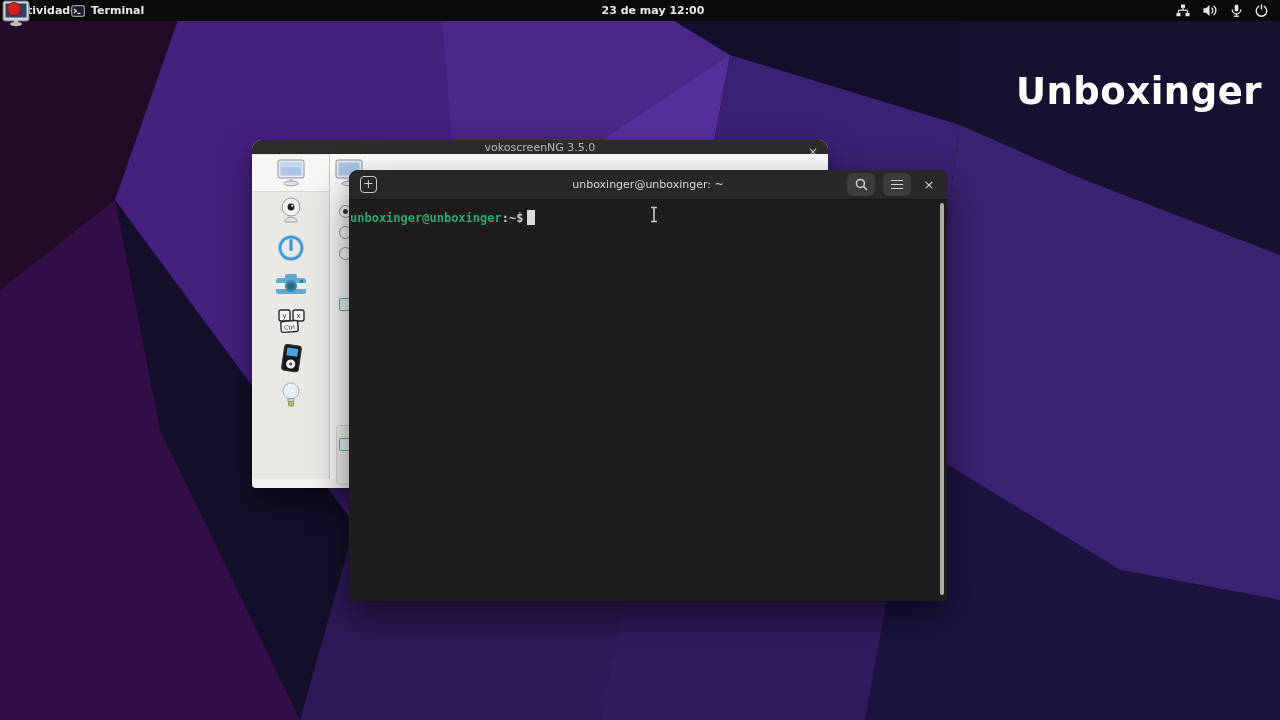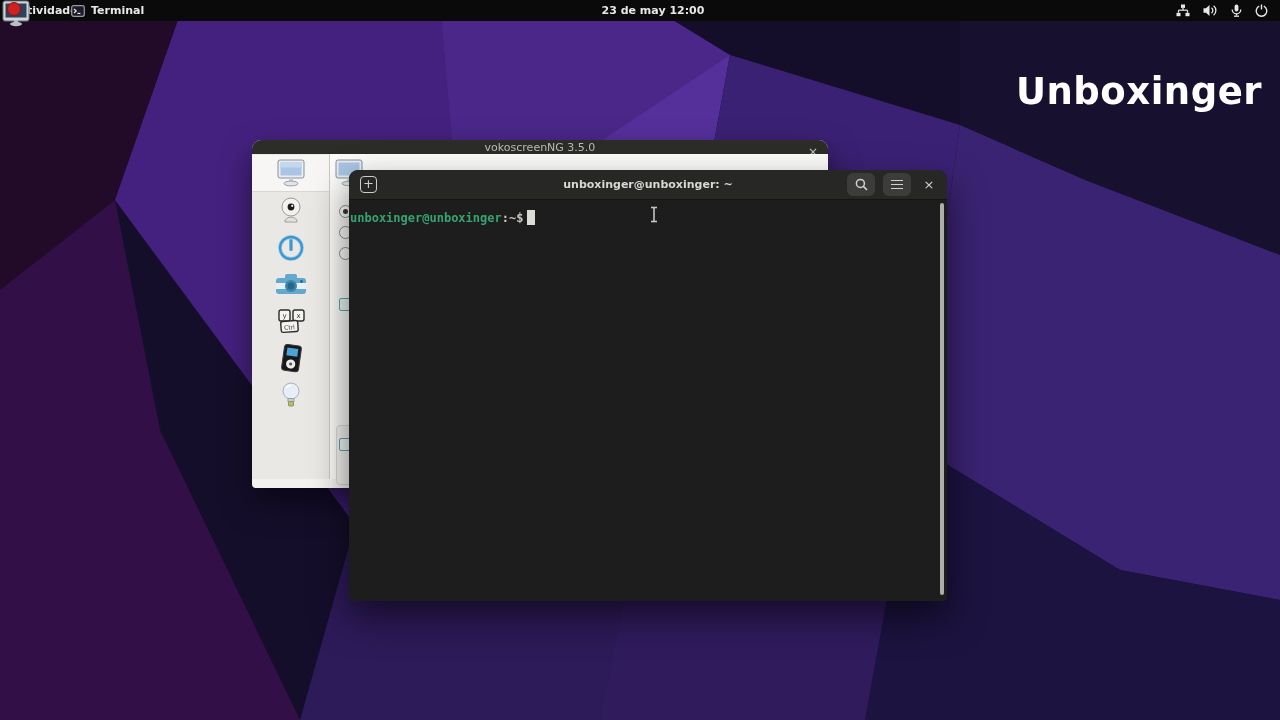--- a/index.html
+++ b/index.html
@@ -52,21 +52,21 @@
            border:1px solid #d8d7d2; border-radius:4px; background:#f4f3f0; }
 
   
   .term { left:349px; top:170px; width:598px; height:431px; background:#1d1d1d;
           box-shadow:0 16px 36px rgba(0,0,0,.55); z-index:20; }
   .term-header { height:30px; background:#272726; border-bottom:1px solid #141414;
                  border-radius:9px 9px 0 0; display:flex; align-items:center; position:relative; }
   .newtab-btn { margin-left:11px; width:17px; height:17px; border:1px solid #cdcdc8; border-radius:4px;
                 color:#cdcdc8; font-size:13px; line-height:14px; text-align:center; cursor:pointer; }
   .term-title { position:absolute; left:50%; transform:translateX(-50%); color:#d8d8d3;
-                font-size:11px; font-weight:bold; }
+                font-size:11px; font-weight:normal; }
   .term-controls { position:absolute; right:8px; display:flex; align-items:center; gap:8px; }
   .hdr-btn { width:28px; height:23px; background:#3c3c3b; border-radius:6px;
              display:flex; align-items:center; justify-content:center; cursor:pointer; }
   .term-close { width:20px; height:23px; color:#d2d2cd; font-size:13px; display:flex;
                 align-items:center; justify-content:center; cursor:pointer; }
   .hamburger { width:12px; height:9px; border-top:1.6px solid #d2d2cd;
                border-bottom:1.6px solid #d2d2cd; position:relative; }
   .hamburger::after { content:""; position:absolute; left:0; right:0; top:2.7px; height:1.6px; background:#d2d2cd; }
 
   .term-body { position:relative; height:400px; font-family:"DejaVu Sans Mono", monospace;

